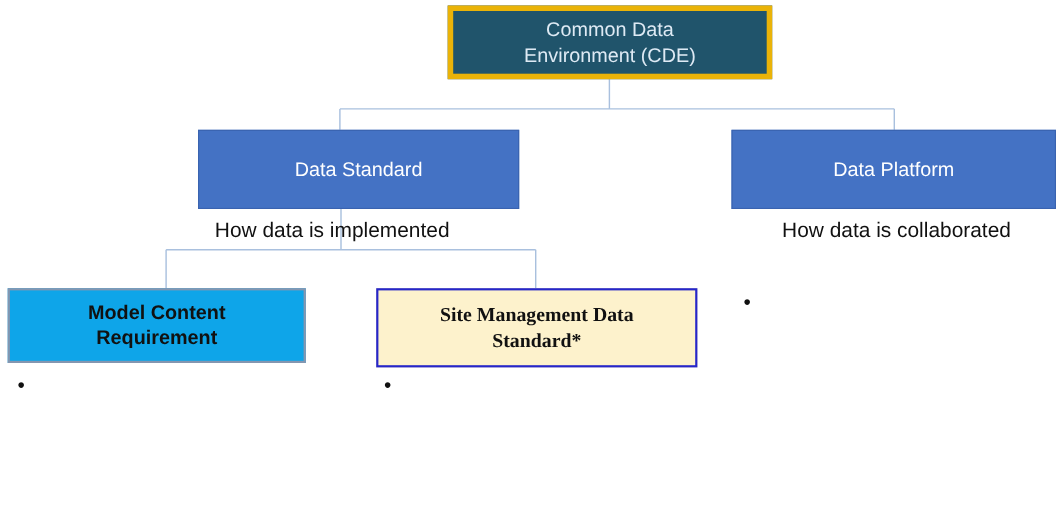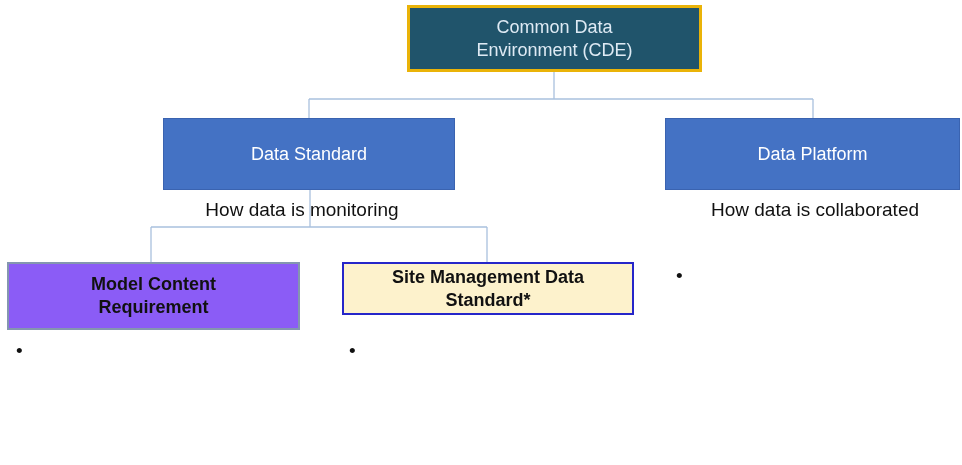--- a/index.html
+++ b/index.html
@@ -21,58 +21,59 @@
     position: absolute;
     display: flex;
     align-items: center;
     justify-content: center;
     text-align: center;
     box-sizing: border-box;
   }
   .root-node {
     left: 407px; top: 5px; width: 295px; height: 67px;
     background: #20546B;
-    border: 3px solid #eab308;
+    border: 5px solid #eab308;
     color: #DEEAF4;
     font-size: 18px;
     line-height: 23px;
     padding: 4px 41px;
   }
   .l2-node {
     background: #4472C4;
     border: 1px solid #3A63B0;
     color: #FFFFFF;
     font-size: 18px;
   }
-  #node-data-standard { left: 163px; top: 118px; width: 292px; height: 72px; }
+  #node-data-standard { left: 180px; top: 118px; width: 292px; height: 72px; }
   #node-data-platform { left: 665px; top: 118px; width: 295px; height: 72px; text-align: right; }
   .caption {
     position: absolute;
     text-align: center;
     font-size: 19px;
     color: #111111;
     width: 300px;
   }
   #caption-structured { left: 152px; top: 199px; }
   #caption-collaborated { left: 665px; top: 199px; }
   .l3-node {
     font-weight: bold;
     color: #111111;
     font-size: 18px;
     line-height: 23px;
   }
   #node-mcr {
-    left: 7px; top: 262px; width: 293px; height: 68px;
-    background: #8b5cf6;
+    left: 7px; top: 262px; width: 271px; height: 68px;
+    background: #0ea5e9;
     border: 2px solid #8496B0;
   }
   #node-smds {
-    left: 342px; top: 262px; width: 292px; height: 53px;
+    left: 342px; top: 262px; width: 292px; height: 72px;
     background: #FDF2CC;
     border: 2px solid #2626C9;
+    font-family: Liberation Serif, serif;
   }
   .l3-node .title-wrap { max-width: 225px; }
   .bullet-block {
     position: absolute;
     font-size: 19px;
     line-height: 25.5px;
     color: #111111;
   }
   #bullet-mcr   { left: 12px;  top: 338px; width: 288px; }
   #bullet-smds  { left: 345px; top: 338px; width: 290px; }
@@ -111,21 +112,21 @@
   </div>
 
   <div class="node l2-node" id="node-data-standard">
     <span>Data Standard</span>
   </div>
 
   <div class="node l2-node" id="node-data-platform">
     <span>Data Platform</span>
   </div>
 
-  <div class="caption" id="caption-structured">How data is monitoring</div>
+  <div class="caption" id="caption-structured">How data is implemented</div>
 
   <div class="caption" id="caption-collaborated">How data is collaborated</div>
 
   <div class="node l3-node" id="node-mcr">
     <span class="title-wrap">Model Content Requirement</span>
   </div>
 
   <div class="node l3-node" id="node-smds">
     <span class="title-wrap">Site Management Data Standard*</span>
   </div>

